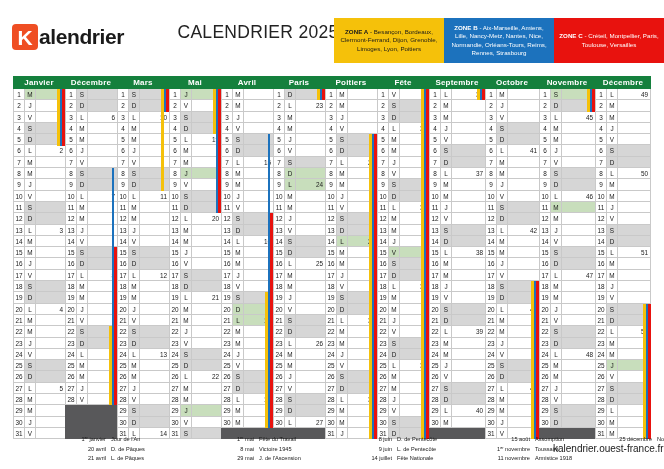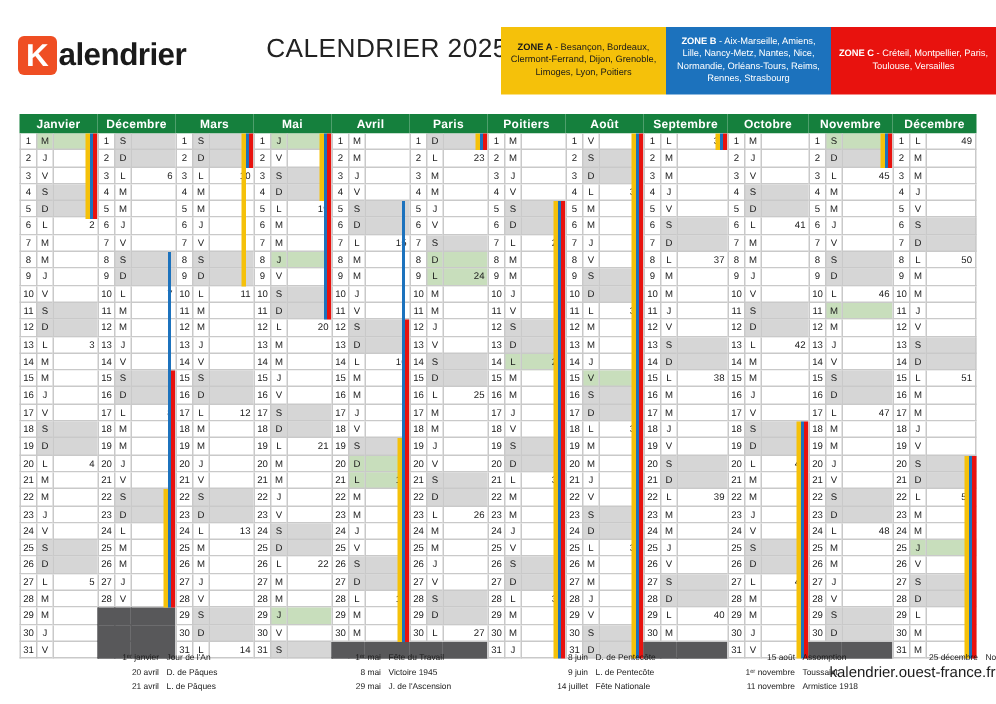--- a/index.html
+++ b/index.html
@@ -1227,21 +1227,21 @@
           <div class="c-dow">J</div>
           <div class="c-main"></div>
         </div>
         <div class="bars">
           <div class="bar bA" style="top: 45.2px; height: 305.1px;"></div>
           <div class="bar bB" style="top: 45.2px; height: 305.1px;"></div>
           <div class="bar bC" style="top: 45.2px; height: 305.1px;"></div>
         </div>
       </div>
       <div class="mcol" style="width: 52px;">
-        <div class="mhead">Août</div>
+        <div class="mhead">Fête</div>
         <div class="row">
           <div class="c-num">1</div>
           <div class="c-dow">V</div>
           <div class="c-main"></div>
         </div>
         <div class="row we">
           <div class="c-num">2</div>
           <div class="c-dow">S</div>
           <div class="c-main"></div>
         </div>

